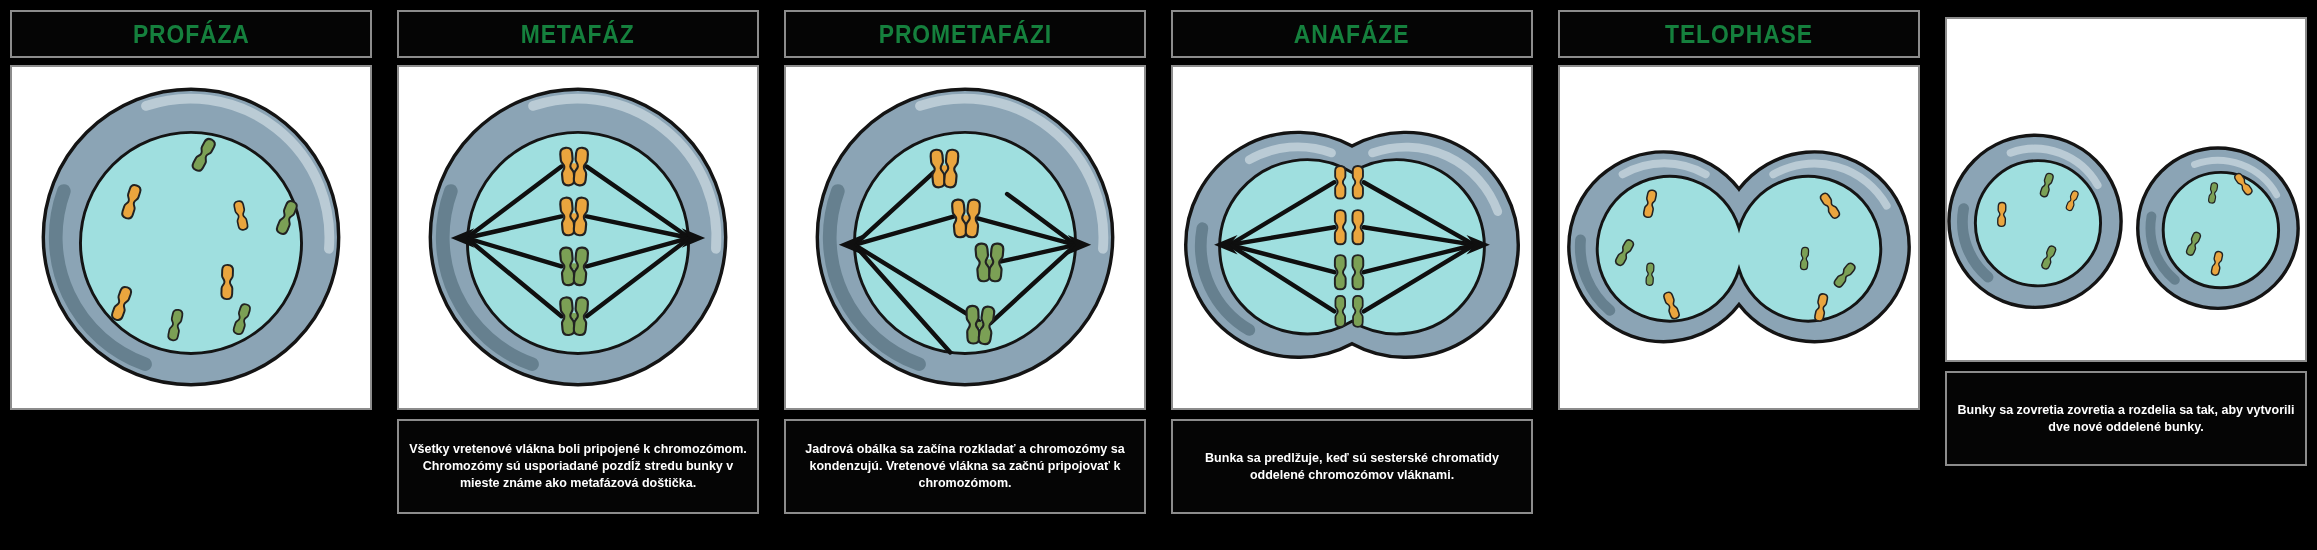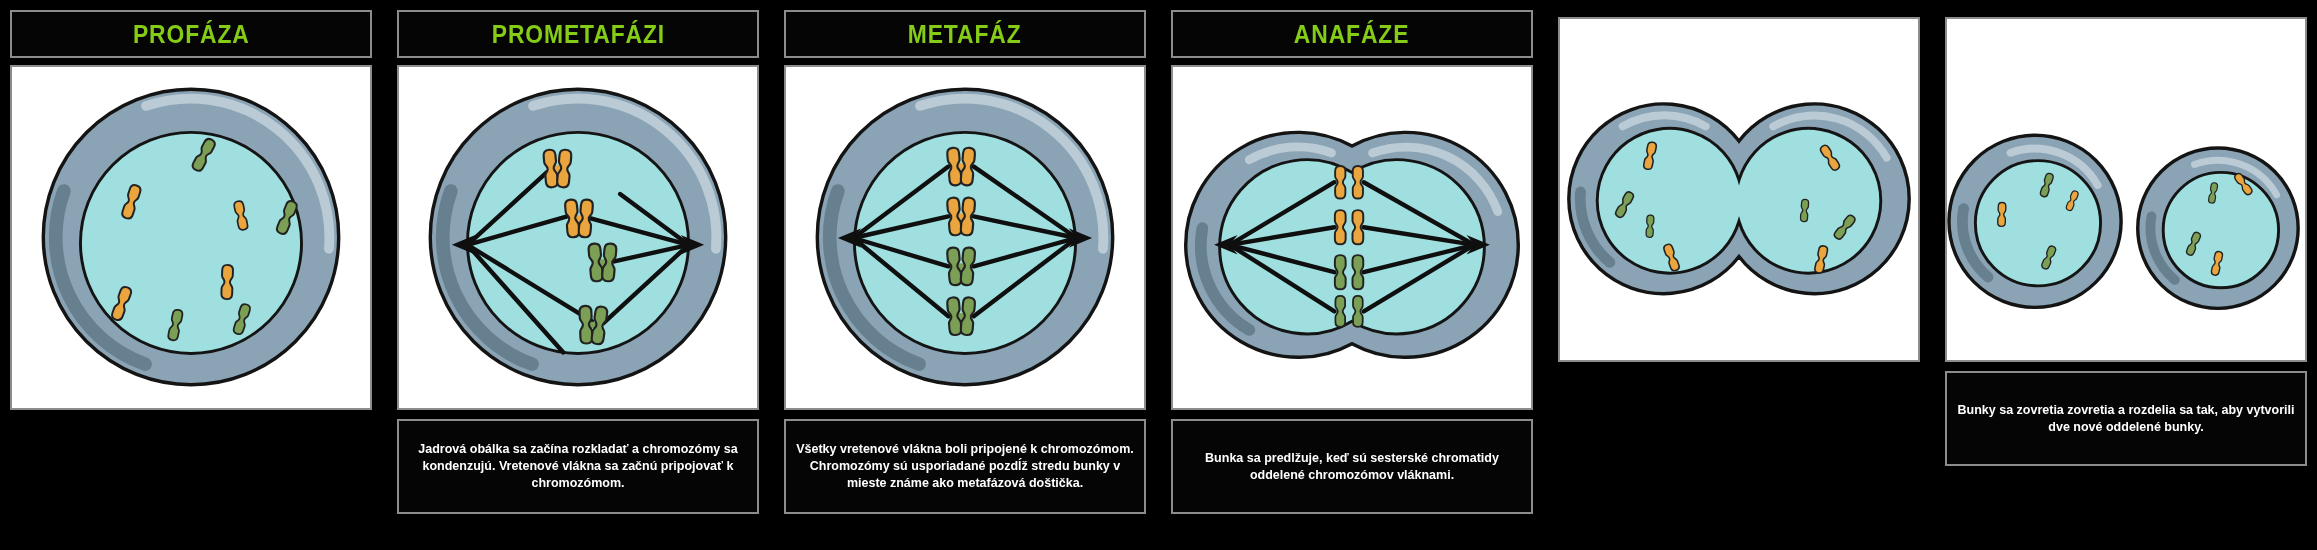--- a/index.html
+++ b/index.html
@@ -15,21 +15,21 @@
     column-gap: 25px;
     padding: 10px 10px 0 10px;
     height: 100%;
   }
   .phase { display: flex; flex-direction: column; min-width: 0; }
   .title-box {
     flex: 0 0 48px; height: 48px;
     background: #050505;
     border: 2px solid #8c8c8c;
     display: flex; align-items: center; justify-content: center;
-    color: #84cc16;
+    color: #15803d;
   }
   .title-box span {
     font-size: 26px; font-weight: 700; letter-spacing: 1px;
     transform: scaleX(0.88);
     white-space: nowrap;
   }
   .image-box {
     margin-top: 7px;
     flex: 0 0 345px; height: 345px;
     background: #ffffff;
@@ -95,20 +95,58 @@
             <use href="#chromatid" transform="translate(220,218) rotate(2)"></use>
             <use href="#chromatid" transform="translate(112,240) rotate(20)"></use>
           </g>
         </g>
       </svg>
     </div>
   </section>
 
   <section class="phase">
     <header class="title-box">
+      <span>METAFÁZ</span>
+    </header>
+    <div class="image-box">
+      <svg viewBox="0 0 366 345">
+        <g>
+            <use href="#round-cell"></use>
+          </g>
+        <g stroke="#0f0f0f" stroke-width="4.5" stroke-linecap="round">
+          <line x1="69" y1="173" x2="166" y2="100"></line>
+          <line x1="69" y1="173" x2="166" y2="151"></line>
+          <line x1="69" y1="173" x2="166" y2="202"></line>
+          <line x1="69" y1="173" x2="166" y2="253"></line>
+          <line x1="297" y1="173" x2="192" y2="100"></line>
+          <line x1="297" y1="173" x2="192" y2="151"></line>
+          <line x1="297" y1="173" x2="192" y2="202"></line>
+          <line x1="297" y1="173" x2="192" y2="253"></line>
+        </g>
+        <use href="#arrow-head" fill="#0f0f0f" transform="translate(53,173)"></use>
+        <use href="#arrow-head" fill="#0f0f0f" transform="translate(313,173) scale(-1,1)"></use>
+        <g stroke="#222222" stroke-width="2">
+          <g fill="#EAA53E">
+            <use href="#chromoX" transform="translate(179,100) scale(1.1)"></use>
+            <use href="#chromoX" transform="translate(179,151) scale(1.1)"></use>
+          </g>
+          <g fill="#7BA055">
+            <use href="#chromoX" transform="translate(179,202) scale(1.1)"></use>
+            <use href="#chromoX" transform="translate(179,253) scale(1.1)"></use>
+          </g>
+        </g>
+      </svg>
+    </div>
+    <div class="desc-box">
+      <p>Všetky vretenové vlákna boli pripojené k chromozómom. Chromozómy sú usporiadané pozdĺž stredu bunky v mieste známe ako metafázová doštička.</p>
+    </div>
+  </section>
+
+  <section class="phase">
+    <header class="title-box">
       <span>PROMETAFÁZI</span>
     </header>
     <div class="image-box">
       <svg viewBox="0 0 366 345">
         <g>
             <use href="#round-cell"></use>
           </g>
         <g stroke="#0f0f0f" stroke-width="4.5" stroke-linecap="round">
           <line x1="70" y1="180" x2="151" y2="106"></line>
           <line x1="70" y1="180" x2="172" y2="151"></line>
@@ -133,58 +171,20 @@
         </g>
       </svg>
     </div>
     <div class="desc-box">
       <p>Jadrová obálka sa začína rozkladať a chromozómy sa kondenzujú. Vretenové vlákna sa začnú pripojovať k chromozómom.</p>
     </div>
   </section>
 
   <section class="phase">
     <header class="title-box">
-      <span>METAFÁZ</span>
-    </header>
-    <div class="image-box">
-      <svg viewBox="0 0 366 345">
-        <g>
-            <use href="#round-cell"></use>
-          </g>
-        <g stroke="#0f0f0f" stroke-width="4.5" stroke-linecap="round">
-          <line x1="69" y1="173" x2="166" y2="100"></line>
-          <line x1="69" y1="173" x2="166" y2="151"></line>
-          <line x1="69" y1="173" x2="166" y2="202"></line>
-          <line x1="69" y1="173" x2="166" y2="253"></line>
-          <line x1="297" y1="173" x2="192" y2="100"></line>
-          <line x1="297" y1="173" x2="192" y2="151"></line>
-          <line x1="297" y1="173" x2="192" y2="202"></line>
-          <line x1="297" y1="173" x2="192" y2="253"></line>
-        </g>
-        <use href="#arrow-head" fill="#0f0f0f" transform="translate(53,173)"></use>
-        <use href="#arrow-head" fill="#0f0f0f" transform="translate(313,173) scale(-1,1)"></use>
-        <g stroke="#222222" stroke-width="2">
-          <g fill="#EAA53E">
-            <use href="#chromoX" transform="translate(179,100) scale(1.1)"></use>
-            <use href="#chromoX" transform="translate(179,151) scale(1.1)"></use>
-          </g>
-          <g fill="#7BA055">
-            <use href="#chromoX" transform="translate(179,202) scale(1.1)"></use>
-            <use href="#chromoX" transform="translate(179,253) scale(1.1)"></use>
-          </g>
-        </g>
-      </svg>
-    </div>
-    <div class="desc-box">
-      <p>Všetky vretenové vlákna boli pripojené k chromozómom. Chromozómy sú usporiadané pozdĺž stredu bunky v mieste známe ako metafázová doštička.</p>
-    </div>
-  </section>
-
-  <section class="phase">
-    <header class="title-box">
       <span>ANAFÁZE</span>
     </header>
     <div class="image-box">
       <svg viewBox="0 0 366 345">
         <g>
           <path d="M183,79 A115,115 0 1 0 183,281 A115,115 0 1 0 183,79 Z" fill="#8BA4B5" stroke="#141414" stroke-width="3.5"></path>
           <path d="M30,163 A100,100 0 0 0 78,267" fill="none" stroke="#66808F" stroke-width="12" stroke-linecap="round"></path>
           <path d="M78,93 A100,100 0 0 1 162,86" fill="none" stroke="#BACBD5" stroke-width="9" stroke-linecap="round"></path>
           <path d="M204,86 A100,100 0 0 1 332,146" fill="none" stroke="#BACBD5" stroke-width="9" stroke-linecap="round"></path>
           <path d="M183,106 A89,89 0 1 0 183,258 A89,89 0 1 0 183,106 Z" fill="#9FDFDF" stroke="#141414" stroke-width="3"></path>
@@ -216,20 +216,23 @@
           </g>
         </g>
       </svg>
     </div>
     <div class="desc-box">
       <p>Bunka sa predlžuje, keď sú sesterské chromatidy oddelené chromozómov vláknami.</p>
     </div>
   </section>
 
   <section class="phase">
+    <header class="title-box">
+      <span>TELOPHASE</span>
+    </header>
     <div class="image-box">
       <svg viewBox="0 0 366 345">
         <g>
           <path d="M183,123 A97,97 0 1 0 183,241 A97,97 0 1 0 183,123 Z" fill="#8BA4B5" stroke="#141414" stroke-width="3.5"></path>
           <path d="M21,175 A85,85 0 0 0 51,247" fill="none" stroke="#66808F" stroke-width="11" stroke-linecap="round"></path>
           <path d="M64,108 A85,85 0 0 1 149,108" fill="none" stroke="#BACBD5" stroke-width="8" stroke-linecap="round"></path>
           <path d="M218,108 A85,85 0 0 1 334,140" fill="none" stroke="#BACBD5" stroke-width="8" stroke-linecap="round"></path>
           <path d="M183,163 A74,74 0 1 0 183,205 A74,74 0 1 0 183,163 Z" fill="#9FDFDF" stroke="#141414" stroke-width="3"></path>
         </g>
         <g stroke="#222222" stroke-width="2">

